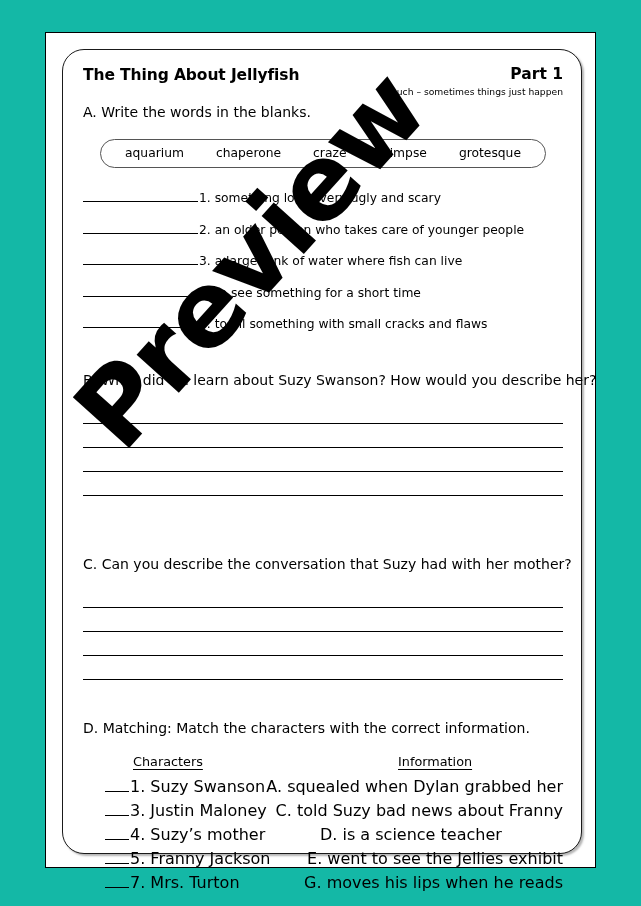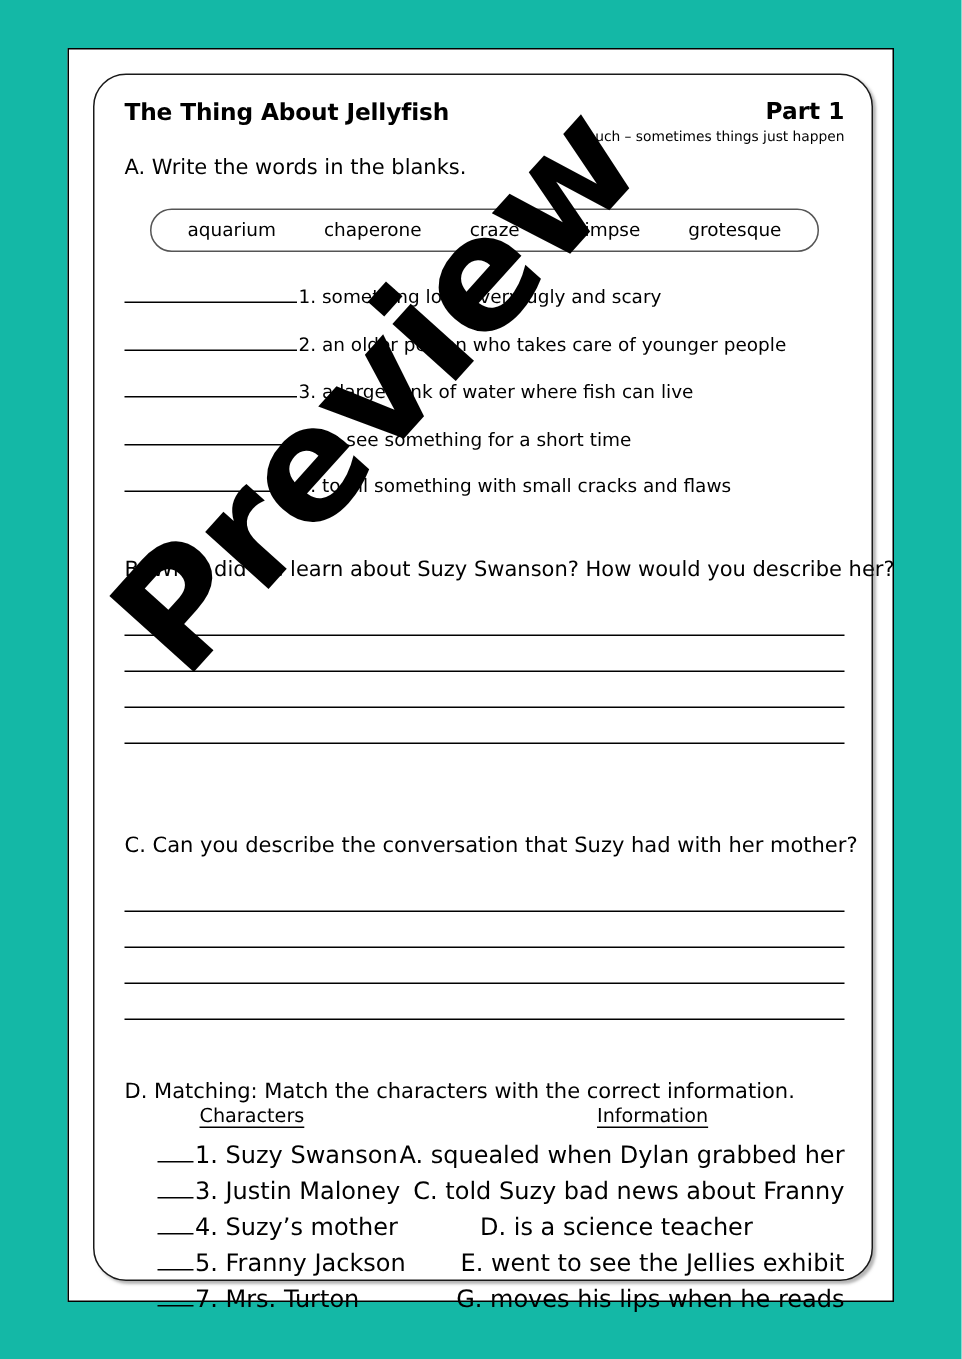--- a/index.html
+++ b/index.html
@@ -149,21 +149,21 @@
   .write-line {
     border-bottom: 1.1px solid #000;
     height: 23px;
   }
 
   
   .section-d { margin-top: 40px; }
 
   .match-heads {
     display: flex;
-    margin-top: 1px;
+    margin-top: 18px;
     padding-left: 22px;
   }
   .match-head {
     font-size: 12.8px;
     color: #000;
     text-decoration: underline;
     text-underline-offset: 2.5px;
   }
   .match-head.left  { width: 215px; padding-left: 28px; }
   .match-head.right { padding-left: 50px; }

